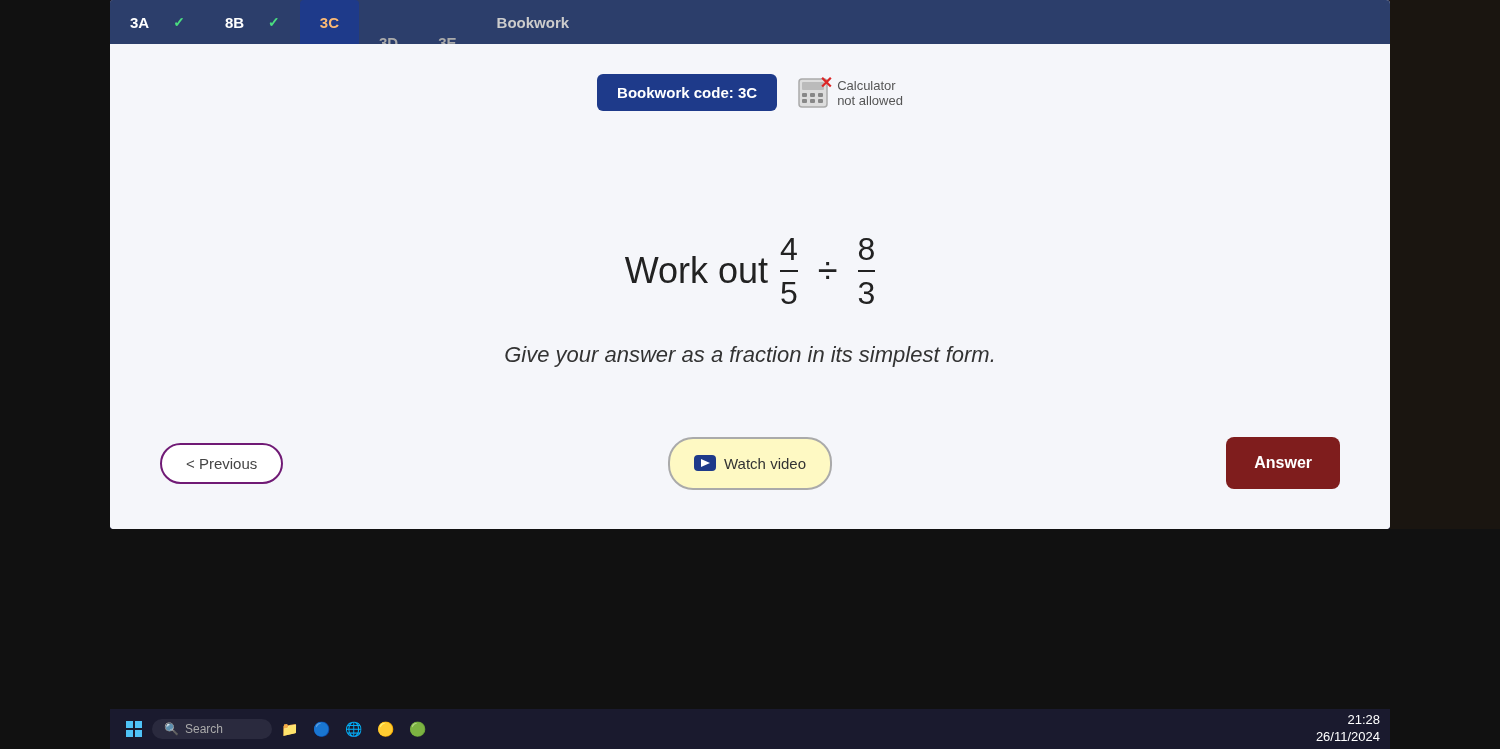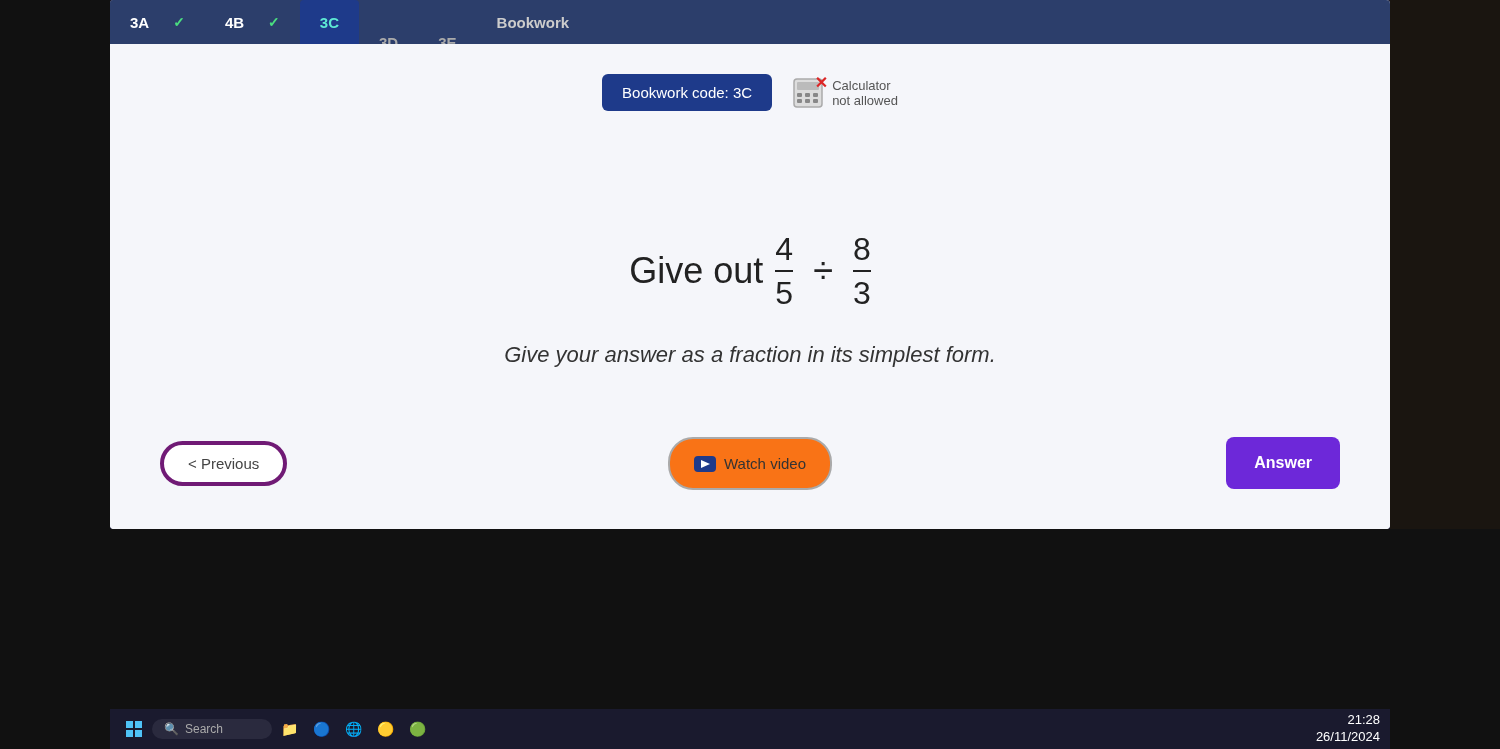--- a/index.html
+++ b/index.html
@@ -78,21 +78,21 @@
       gap: 24px;
     }
 
     .nav-tab .check {
       color: #4ade80;
       font-size: 14px;
     }
 
     .nav-tab.active {
       background: #1e3a8a;
-      color: #5eead4;
+      color: #fdba74;
       border-radius: 4px 4px 0 0;
     }
 
     .nav-tab.inactive {
       color: #aaa;
       background: transparent;
       margin-top: 40px;
     }
 
     .nav-tab.summary {
@@ -118,21 +118,21 @@
       gap: 20px;
       margin-bottom: 60px;
     }
 
     .bookwork-badge {
       background: #1e3a8a;
       color: white;
       padding: 10px 20px;
       border-radius: 6px;
       font-size: 15px;
-      font-weight: 400;
+      font-weight: 700;
     }
 
     .calculator-info {
       display: flex;
       align-items: center;
       gap: 8px;
       font-size: 13px;
       color: #555;
     }
 
@@ -210,59 +210,59 @@
       width: 100%;
       display: flex;
       align-items: center;
       justify-content: space-between;
       padding: 10px 30px;
       position: relative;
     }
 
     .previous-btn {
       background: white;
-      border: 4px solid #701a75;
+      border: 2px solid #701a75;
       border-radius: 25px;
       padding: 10px 24px;
       font-size: 15px;
       color: #444;
       cursor: pointer;
       display: flex;
       align-items: center;
       gap: 6px;
     }
 
     .watch-video-btn {
-      background: #f97316;
+      background: #fef9c3;
       border: 2px solid #aaa;
       border-radius: 25px;
       padding: 16px 24px;
       font-size: 15px;
       color: #333;
       cursor: pointer;
       display: flex;
-      align-items: flex-end;
+      align-items: center;
       gap: 8px;
       position: absolute;
       left: 50%;
       transform: translateX(-50%);
     }
 
     .video-icon {
       background: #1e3a8a;
       border-radius: 4px;
       width: 22px;
       height: 16px;
       display: flex;
       align-items: center;
       justify-content: center;
     }
 
     .answer-btn {
-      background: #6d28d9;
+      background: #7f1d1d;
       color: white;
       border: none;
       border-radius: 8px;
       padding: 17px 28px;
       font-size: 16px;
       font-weight: 600;
       cursor: pointer;
     }
 
     
@@ -325,21 +325,21 @@
 <div class="bottom-area"></div>
 
 <div class="laptop-screen">
 
   <div class="top-nav">
     <div class="nav-tab completed">
       <span>3A</span>
       <span class="check">✓</span>
     </div>
     <div class="nav-tab completed">
-      <span>4B</span>
+      <span>8B</span>
       <span class="check">✓</span>
     </div>
     <div class="nav-tab active">
       <span>3C</span>
     </div>
     <div class="nav-tab inactive">
       <span>3D</span>
     </div>
     <div class="nav-tab inactive">
       <span>3E</span>
@@ -369,21 +369,21 @@
         </div>
         <div>
           <div>Calculator</div>
           <div>not allowed</div>
         </div>
       </div>
     </div>
 
     <div class="question-area">
       <div class="math-question">
-        <span>Give out</span>
+        <span>Work out</span>
         <span class="fraction">
           <span class="fraction-num">4</span>
           <span class="fraction-den">5</span>
         </span>
         <span class="divide-symbol">÷</span>
         <span class="fraction">
           <span class="fraction-num">8</span>
           <span class="fraction-den">3</span>
         </span>
       </div>

